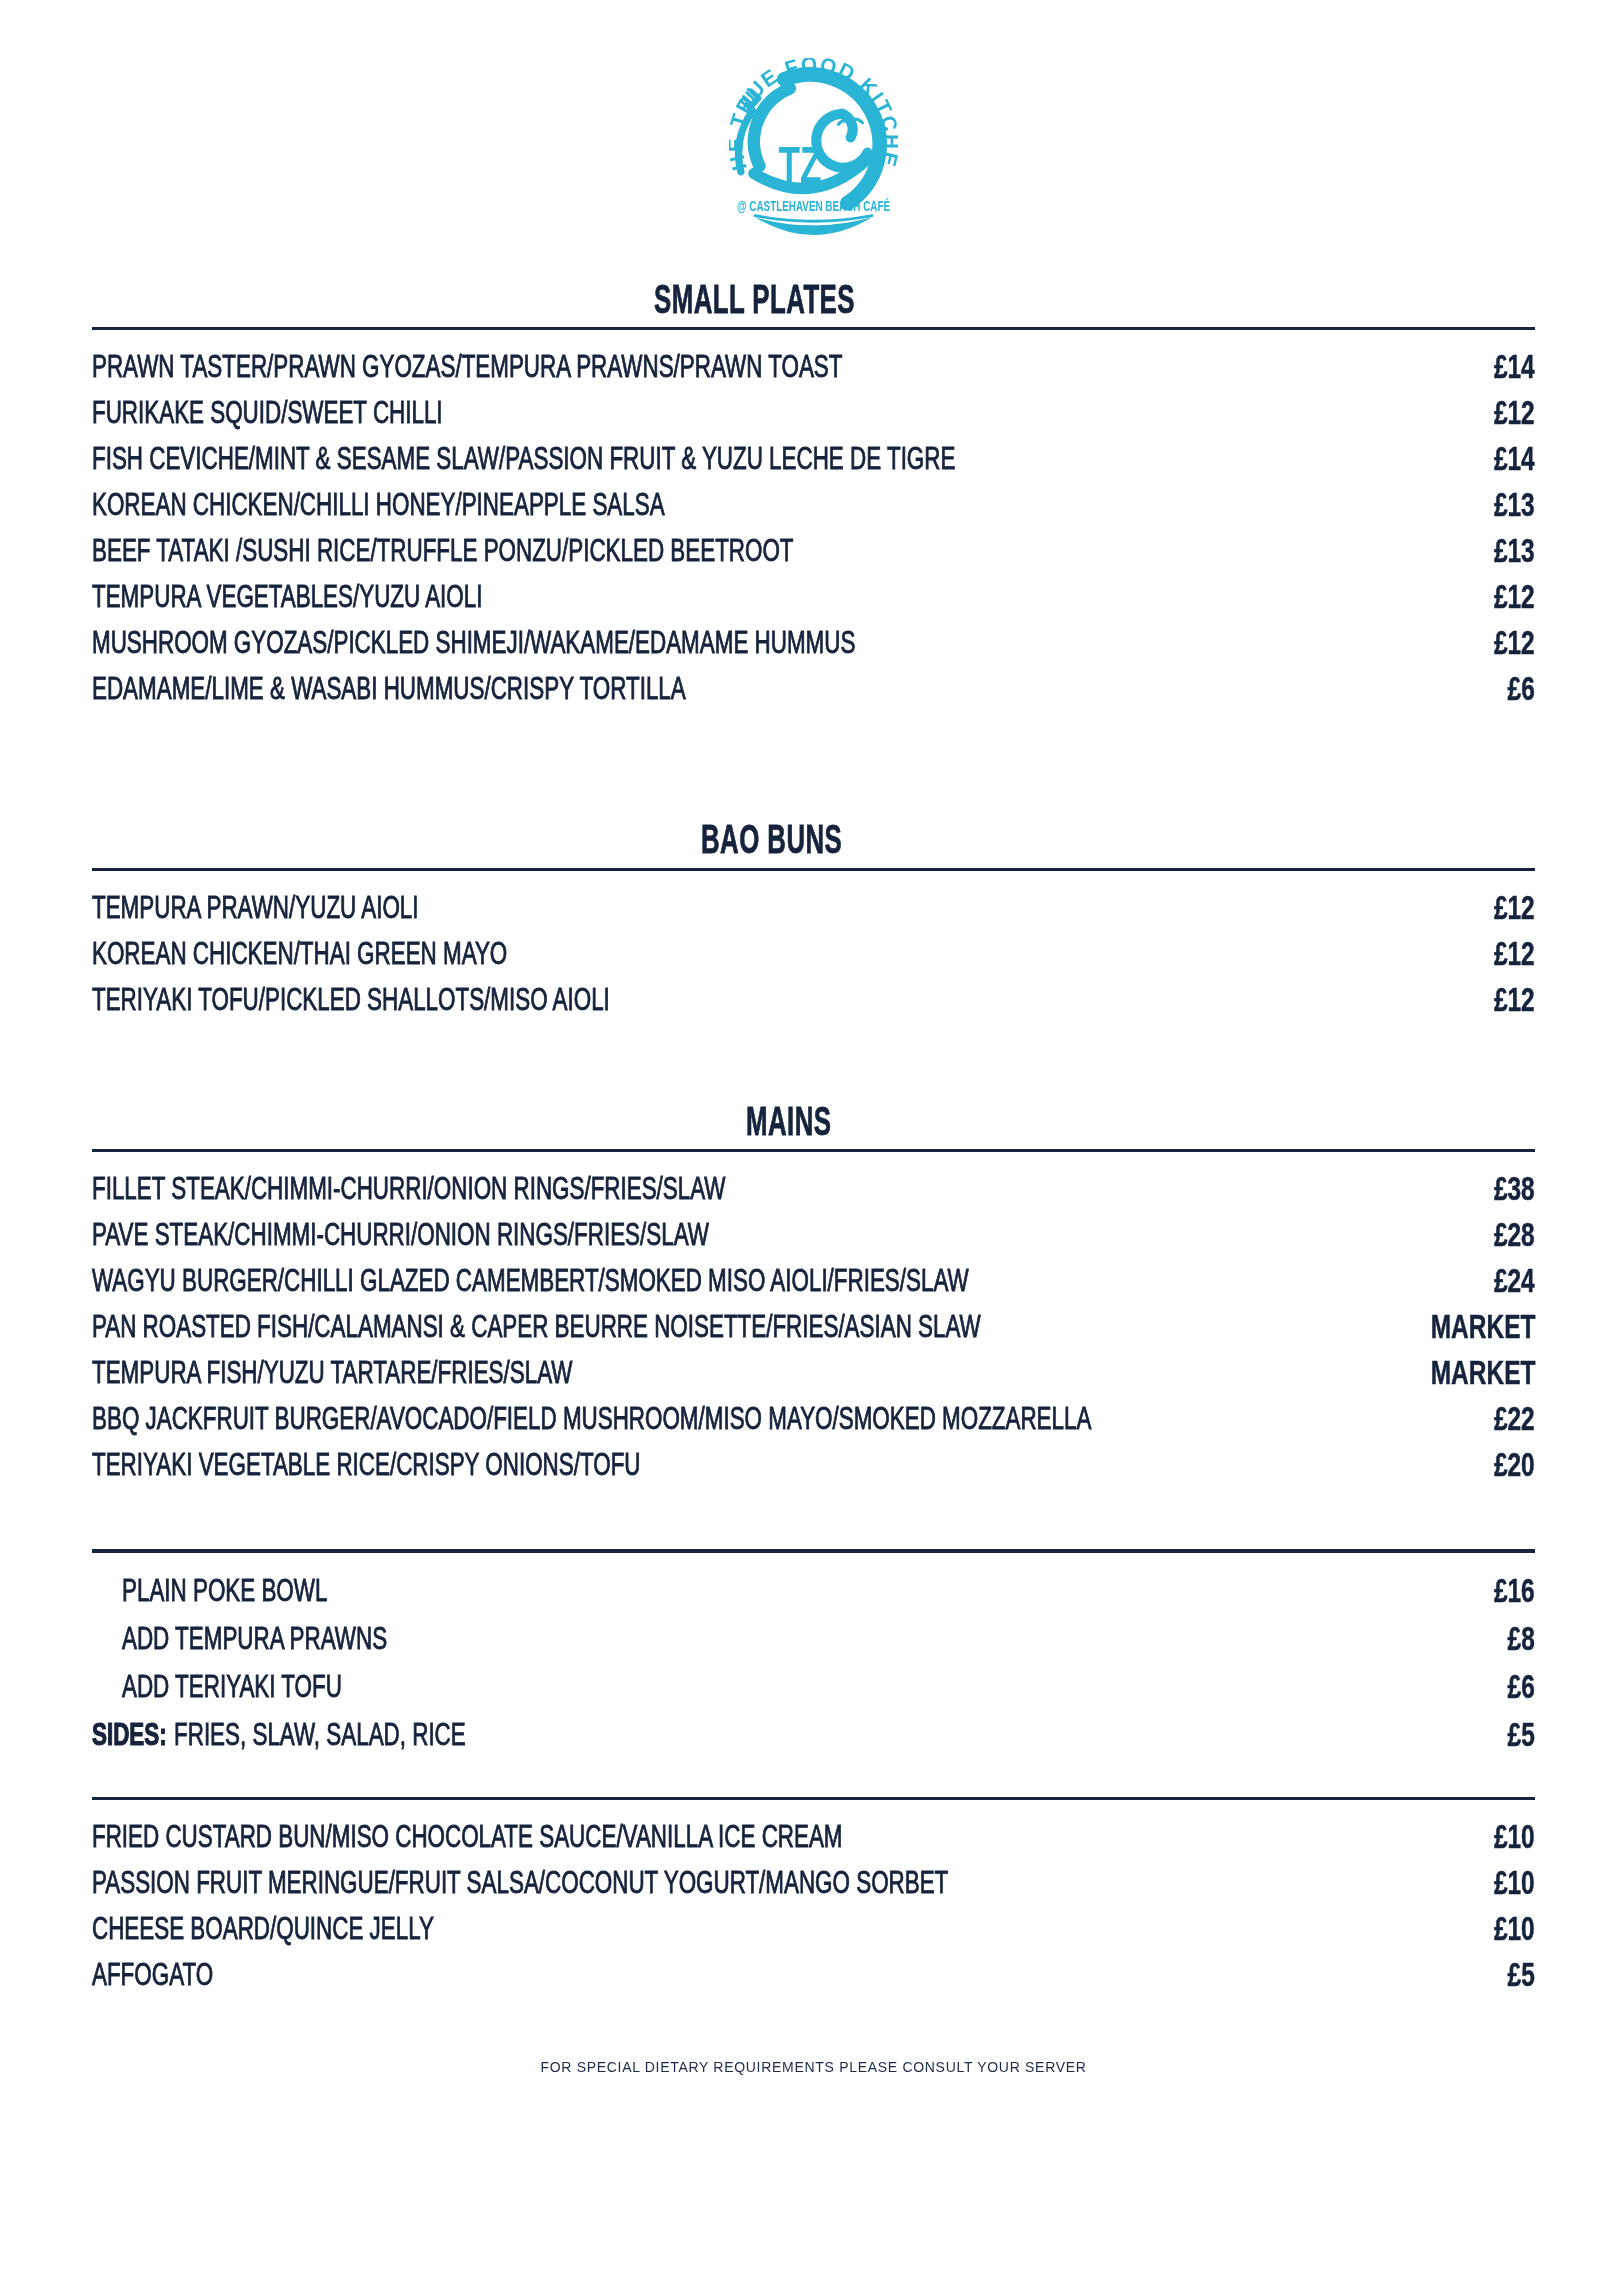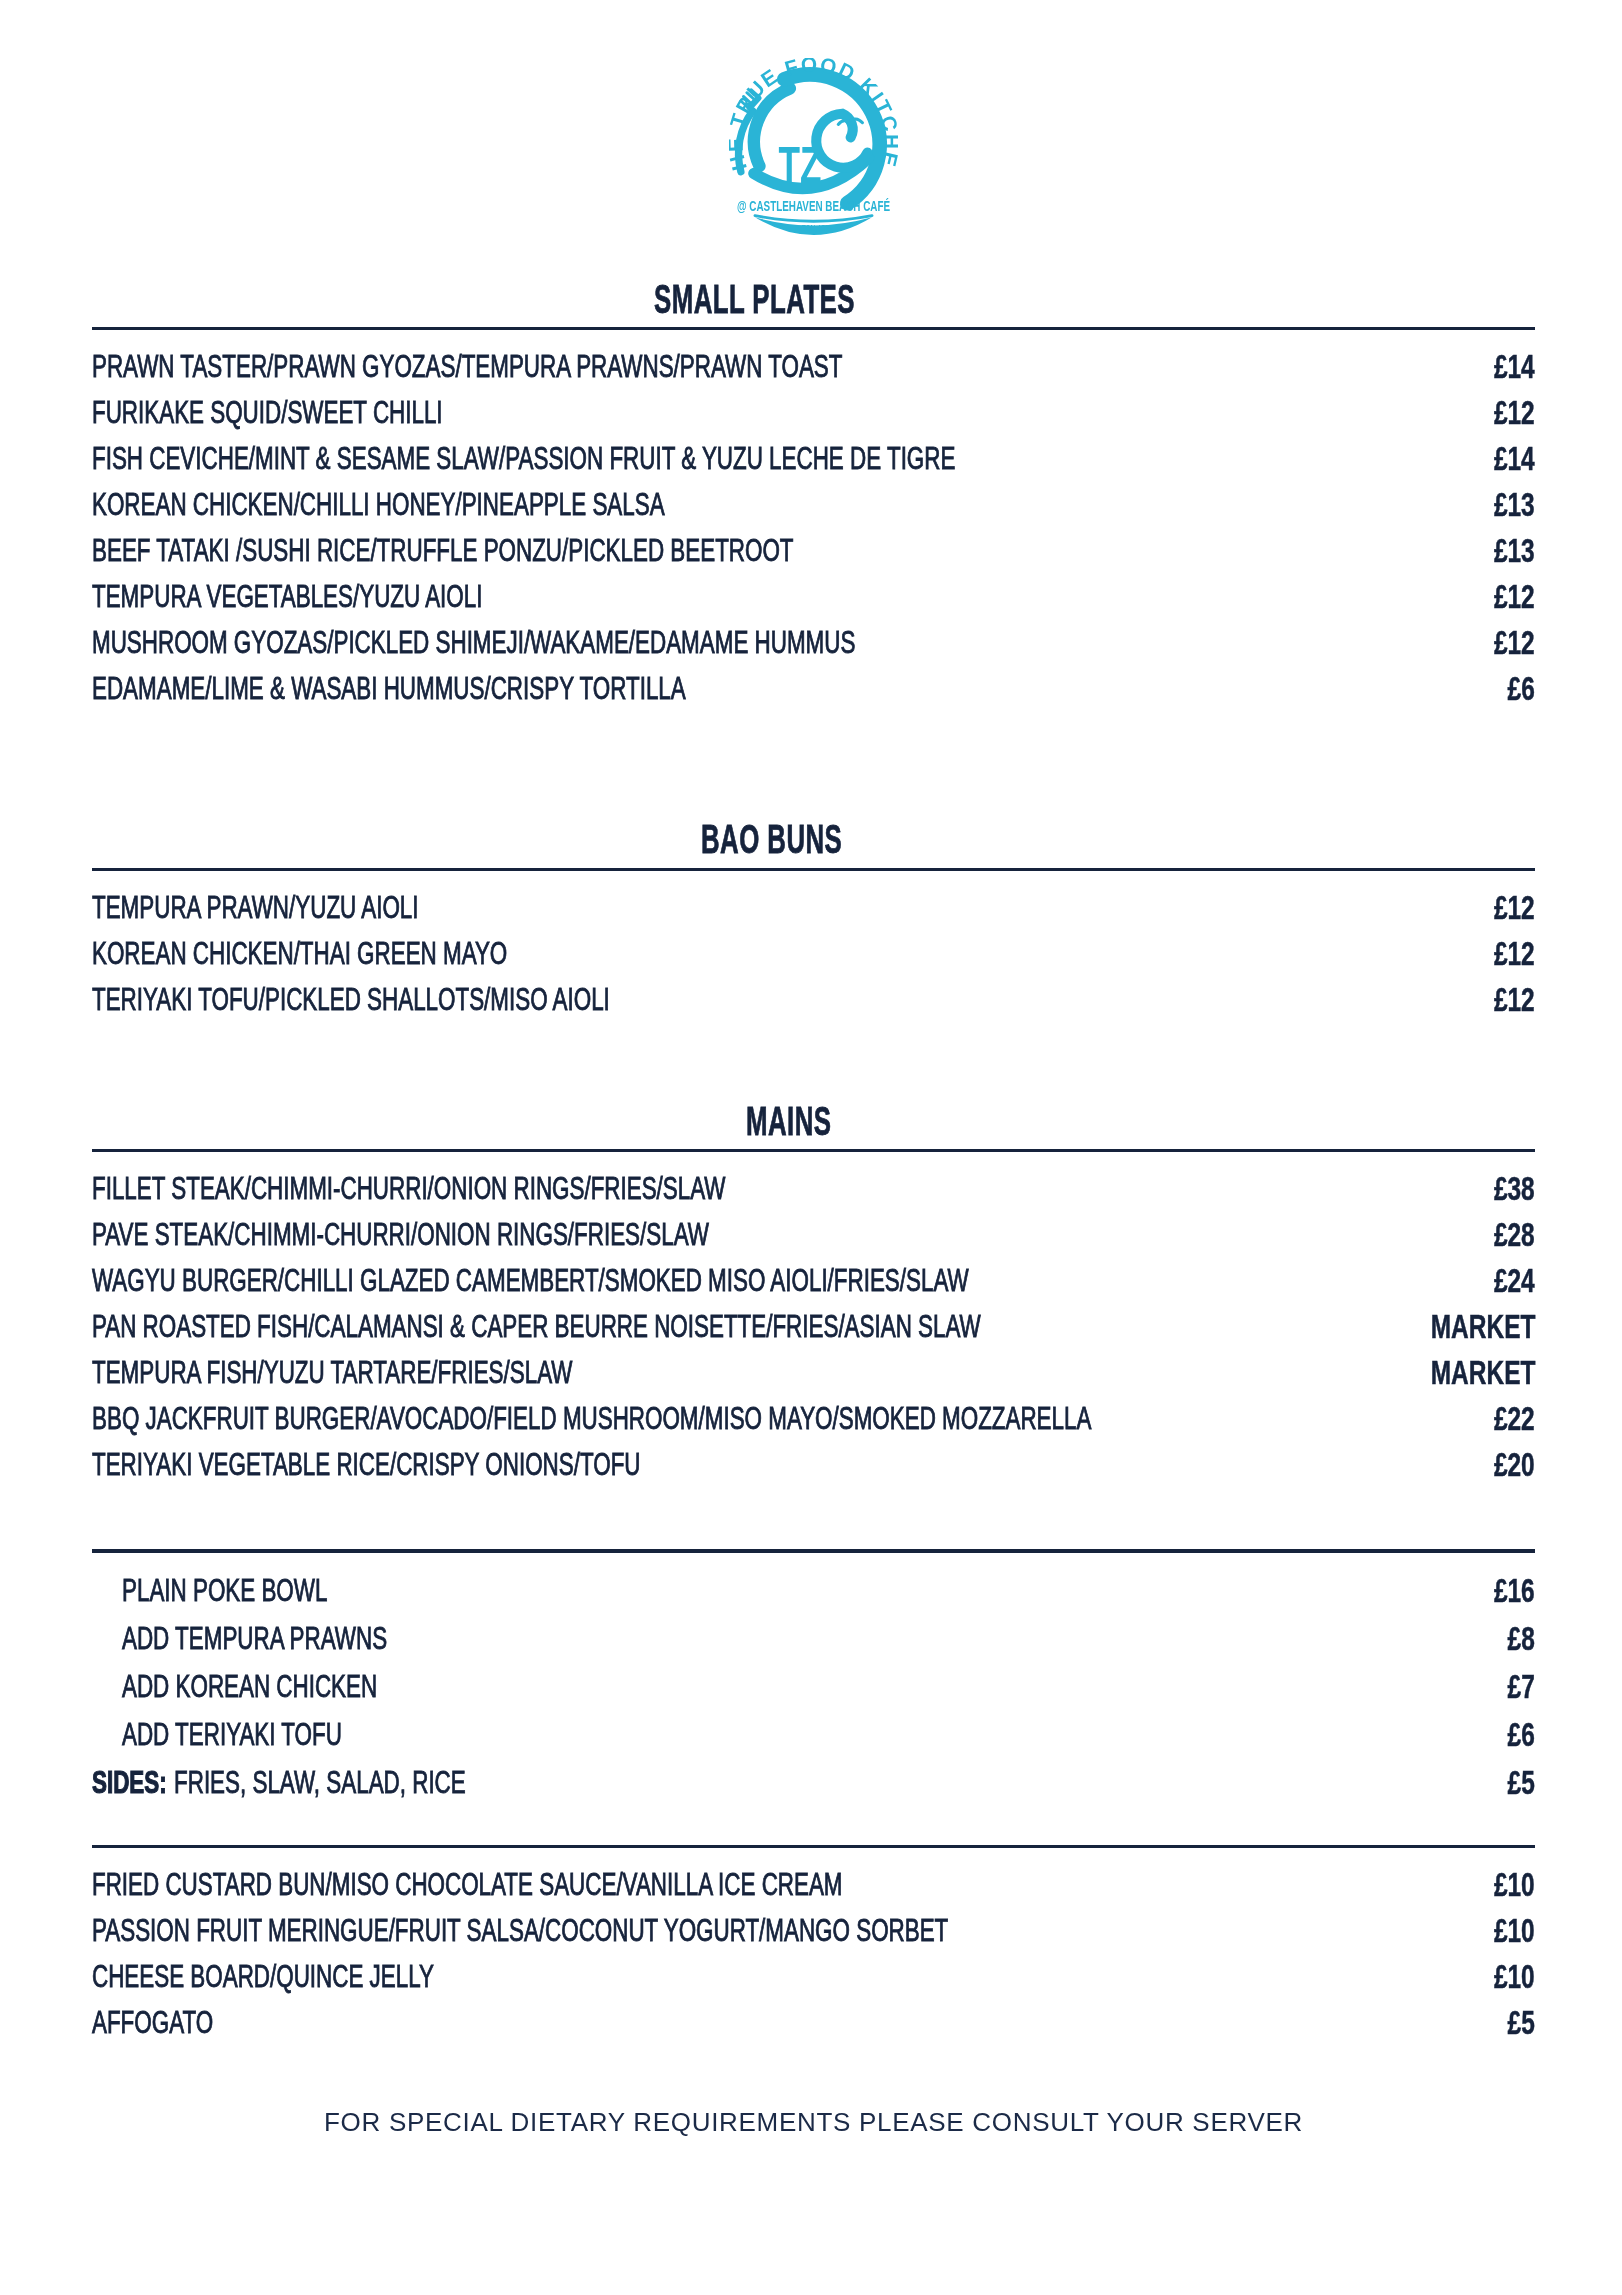--- a/index.html
+++ b/index.html
@@ -52,21 +52,21 @@
   }
   .indent { padding-left:30px; }
 
   .cond { display:inline-block; transform:scaleX(0.70); transform-origin:0 50%; }
   .sides-label { font-weight:700; -webkit-text-stroke:1.2px #16233c; }
   .sides-rest  { font-weight:400; -webkit-text-stroke:0.9px #16233c; margin-left:10.5px; }
 
   
   .footer-text {
     margin-top:62px; text-align:center;
-    font-size:26px; letter-spacing:0.7px; font-weight:400; color:#1b2a47;
+    font-size:14px; letter-spacing:0.7px; font-weight:400; color:#1b2a47;
   }
 </style>
 </head>
 <body>
 
 <div class="page">
 
   <div class="logo-wrap">
     <svg viewBox="-150 -150 300 350" xmlns="http://www.w3.org/2000/svg">
       <g fill="none" stroke="#2ab4d6" stroke-linecap="round">
@@ -147,21 +147,20 @@
       <div class="row"><span class="name">BBQ JACKFRUIT BURGER/AVOCADO/FIELD MUSHROOM/MISO MAYO/SMOKED MOZZARELLA</span><span class="price">£22</span></div>
       <div class="row"><span class="name">TERIYAKI VEGETABLE RICE/CRISPY ONIONS/TOFU</span><span class="price">£20</span></div>
     </div>
   </div>
 
   <div class="section s4 sec-poke">
     <div class="rule"></div>
     <div class="items">
       <div class="row indent"><span class="name">PLAIN POKE BOWL</span><span class="price">£16</span></div>
       <div class="row indent"><span class="name">ADD TEMPURA PRAWNS</span><span class="price">£8</span></div>
-      <div class="row indent"><span class="name">ADD KOREAN CHICKEN</span><span class="price">£7</span></div>
       <div class="row indent"><span class="name">ADD TERIYAKI TOFU</span><span class="price">£6</span></div>
       <div class="row">
         <span class="cond"><span class="sides-label">SIDES:</span><span class="sides-rest">FRIES, SLAW, SALAD, RICE</span></span>
         <span class="price">£5</span>
       </div>
     </div>
   </div>
 
   <div class="section s5">
     <div class="rule"></div>

